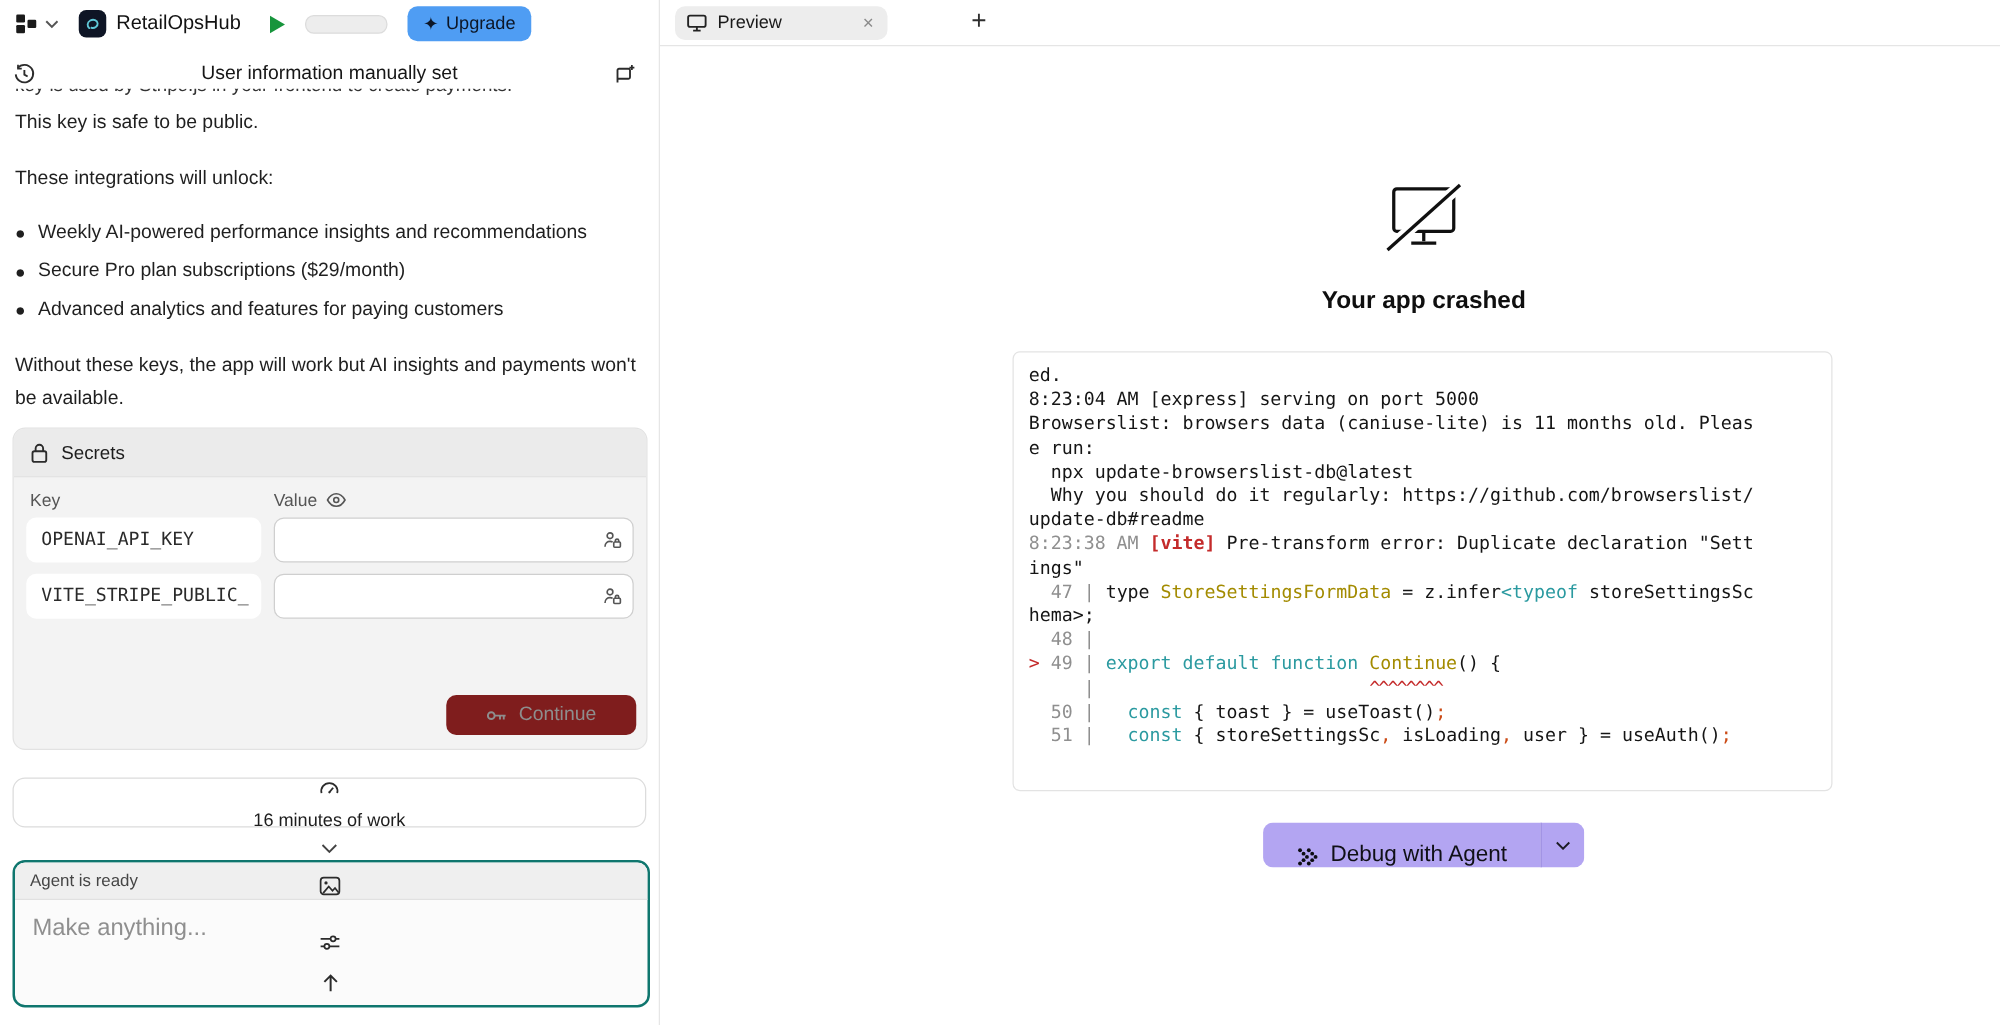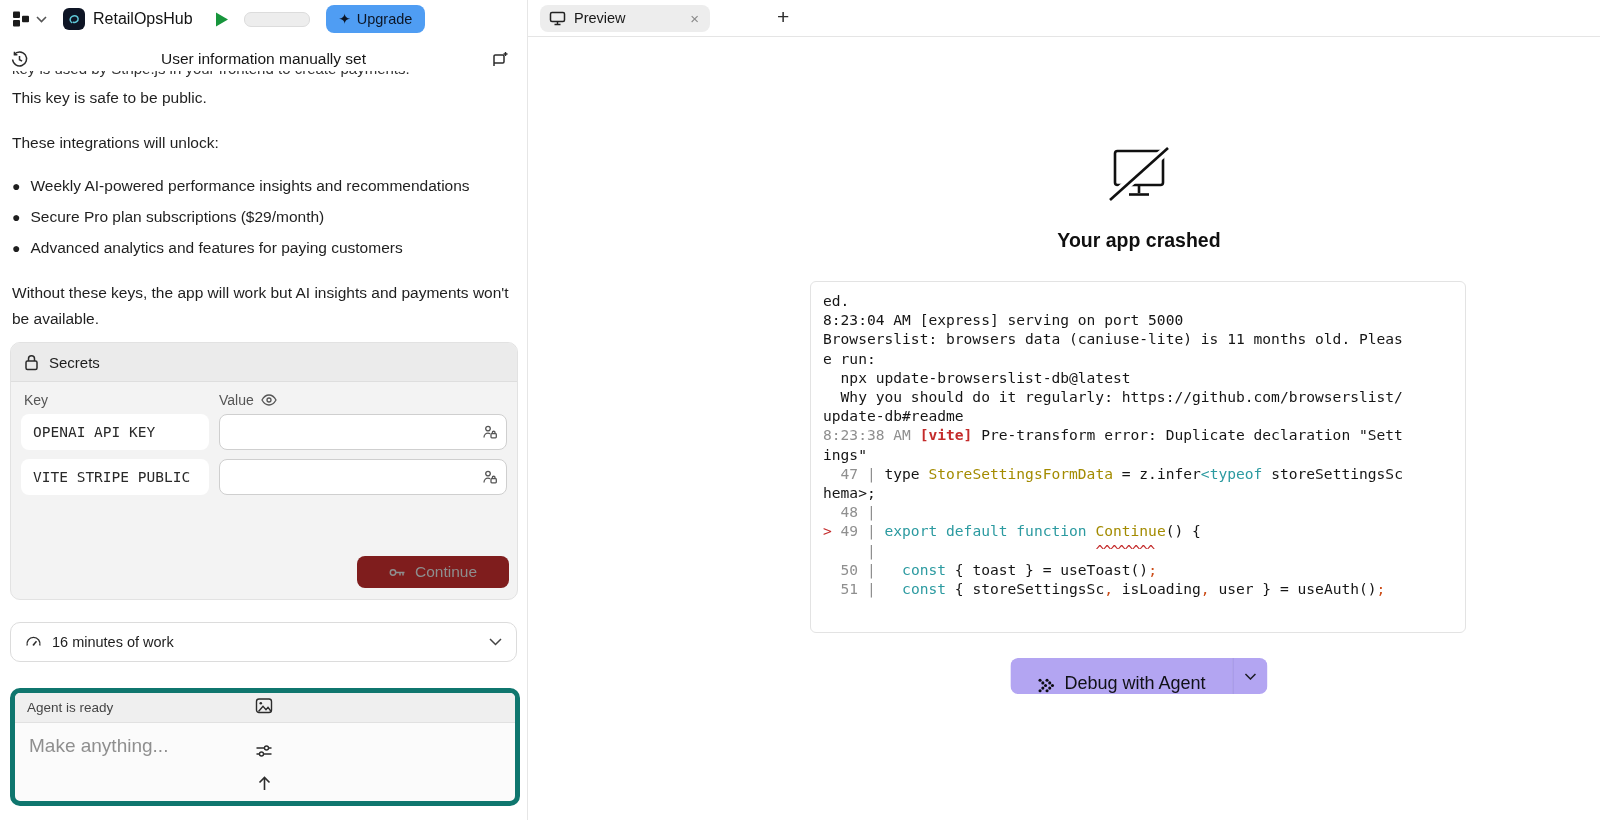--- a/index.html
+++ b/index.html
@@ -35,24 +35,24 @@
   .sec-row{display:flex;margin:0 10px 9px 10px;gap:10px;}
   .key-pill{width:188px;height:36px;border-radius:8px;background:#fff;border:none;font-family:"DejaVu Sans Mono",monospace;
     font-size:14.5px;color:#2a2a2a;padding:0 0 0 12px;box-sizing:border-box;overflow:hidden;white-space:nowrap;}
   .val-wrap{position:relative;flex:1;}
   .val-input{width:100%;height:36px;border-radius:8px;background:#fff;border:1px solid #cfcfcf;box-sizing:border-box;padding:0 30px 0 10px;font-size:14px;}
   .val-icon{position:absolute;right:9px;top:10px;}
   .continue-btn{position:absolute;right:8px;bottom:11px;display:flex;align-items:center;gap:9px;background:#7f1d1d;border:none;
     border-radius:8px;height:32px;padding:0 32px;font-size:15.5px;color:#8e8e8e;font-family:inherit;cursor:default;}
   
   #work-bar{position:absolute;left:10px;top:622px;width:507px;height:40px;border:1px solid #dcdcdc;border-radius:10px;
-    box-sizing:border-box;display:flex;align-items:center;gap:10px;padding:0 14px;background:#fff;cursor:pointer;}
+    box-sizing:border-box;display:flex;align-items:center;gap:10px;padding:0 14px;background:#fff;cursor:pointer;flex-direction:column;}
   #work-bar .lbl{font-size:14.5px;color:#1d1d1d;flex:1;}
   
-  #composer{position:absolute;left:10px;top:688px;width:510px;height:118px;border:5px solid #0f766e;border-radius:10px;box-sizing:border-box;background:#fbfbfb;overflow:hidden;}
+  #composer{position:absolute;left:10px;top:688px;width:510px;height:118px;border:2px solid #0f766e;border-radius:10px;box-sizing:border-box;background:#fbfbfb;overflow:hidden;}
   .composer-status{height:29px;background:#efefef;border-bottom:1px solid #e1e1e1;display:flex;align-items:center;padding-left:12px;font-size:13.5px;color:#454545;}
   .composer-input{display:block;width:480px;border:none;background:transparent;resize:none;outline:none;margin:10px 0 0 12px;
     font-family:inherit;font-size:19px;color:#1c1c1c;height:30px;}
   .composer-input::placeholder{color:#8f8f8f;}
   .composer-row{position:absolute;left:8px;right:10px;bottom:7px;display:flex;align-items:center;gap:12px;flex-direction:column;}
   .build-btn{display:flex;align-items:center;gap:7px;background:#e9e9e9;border:none;border-radius:8px;height:28px;padding:0 9px;font-size:14.5px;color:#131313;font-family:inherit;cursor:pointer;}
   .icon-btn{background:none;border:none;padding:2px;cursor:pointer;}
   .spacer{flex:1;}
   
   #tabbar{position:absolute;left:528px;right:0;top:0;height:36px;border-bottom:1px solid #e5e5e5;background:#fff;display:flex;align-items:center;gap:47px;}

